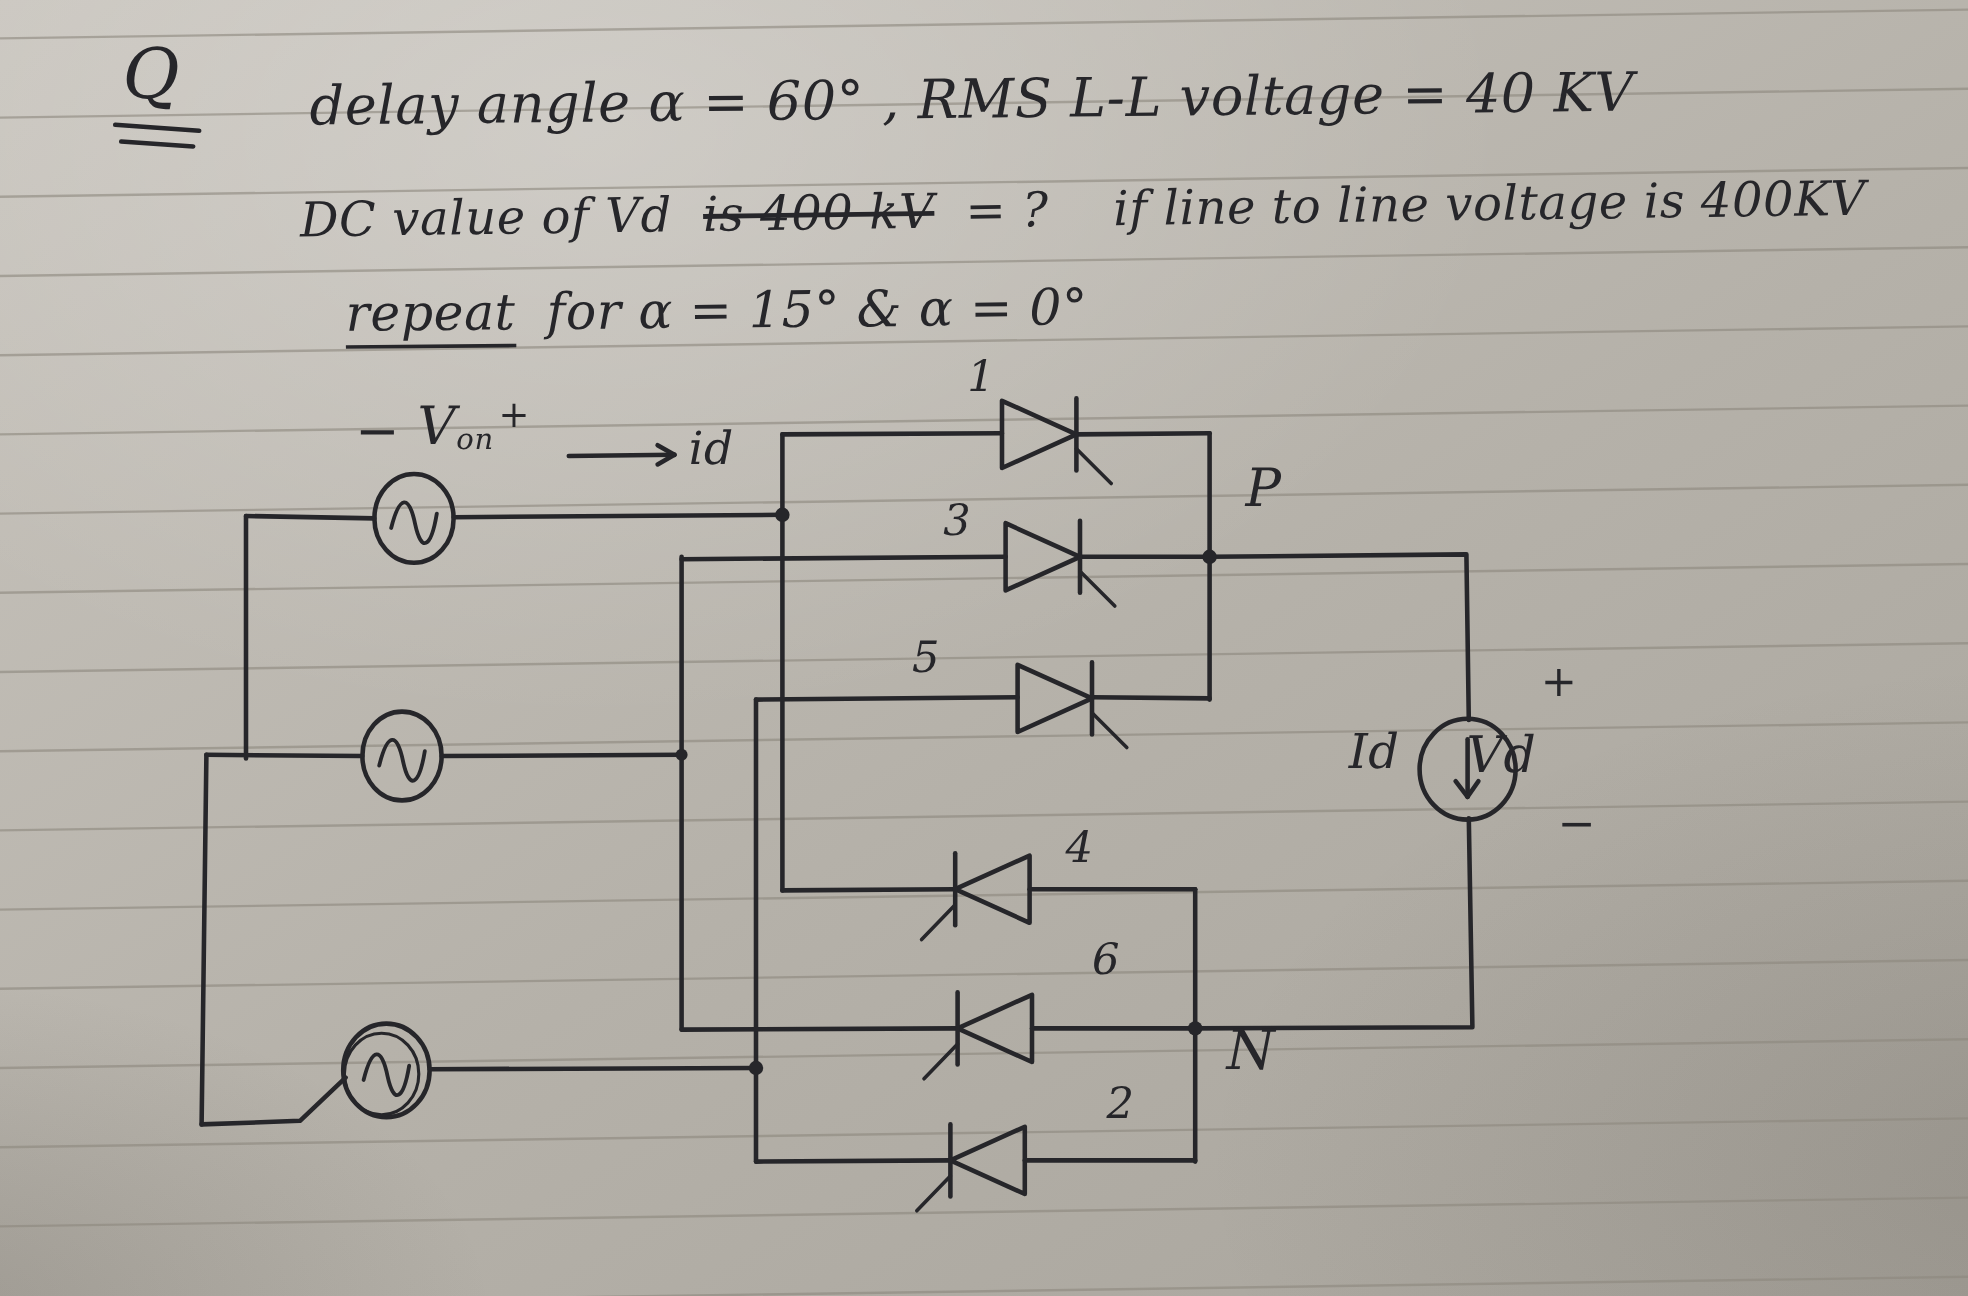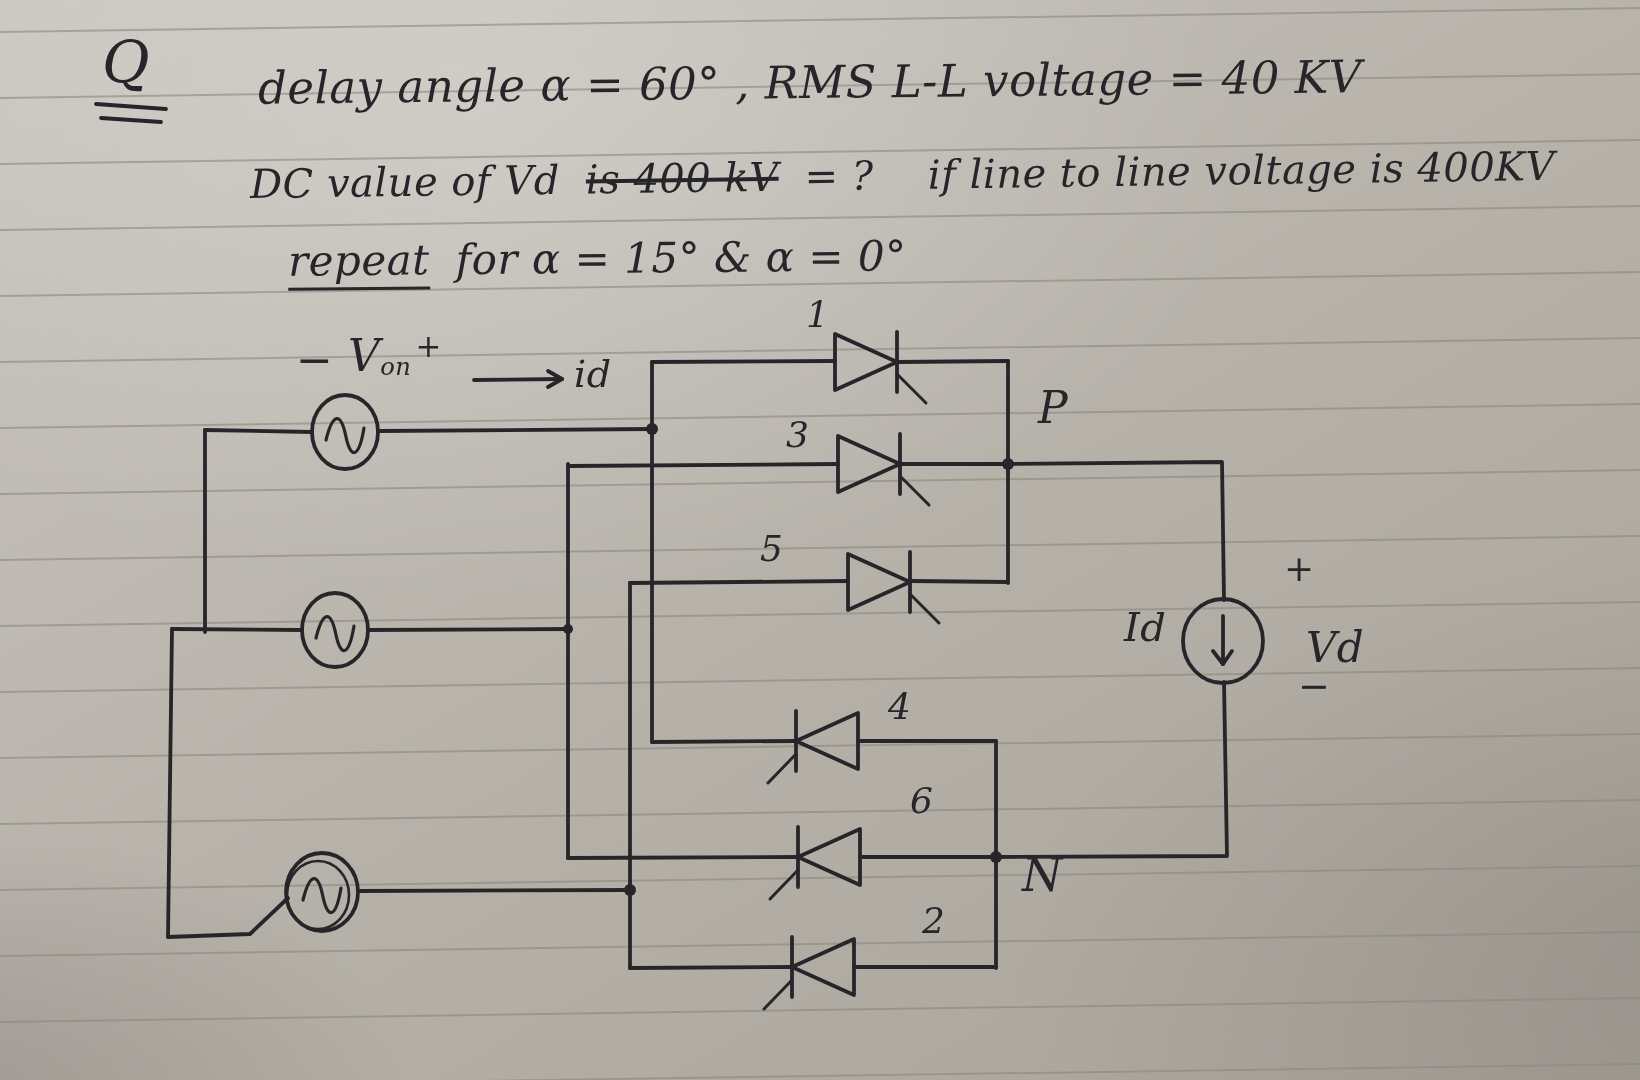--- a/index.html
+++ b/index.html
@@ -180,16 +180,16 @@
   <div class="hw" style="left:888px;top:686px;font-size:36px;">4</div>
   <div class="hw" style="left:910px;top:780px;font-size:36px;">6</div>
   <div class="hw" style="left:922px;top:900px;font-size:36px;">2</div>
 
   <div class="hw" style="left:1038px;top:382px;font-size:44px;">P</div>
   <div class="hw" style="left:1022px;top:848px;font-size:46px;">N</div>
 
   <div class="hw" style="left:1124px;top:604px;font-size:40px;">Id</div>
 
   <div class="hw" style="left:1284px;top:548px;font-size:36px;">+</div>
-  <div class="hw" style="left:1306px;top:604px;font-size:42px;margin-top:19px;">Vd</div>
+  <div class="hw" style="left:1222px;top:604px;font-size:42px;">Vd</div>
   <div class="hw" style="left:1298px;top:664px;font-size:38px;">−</div>
 
 </div>
 
 </body></html>

